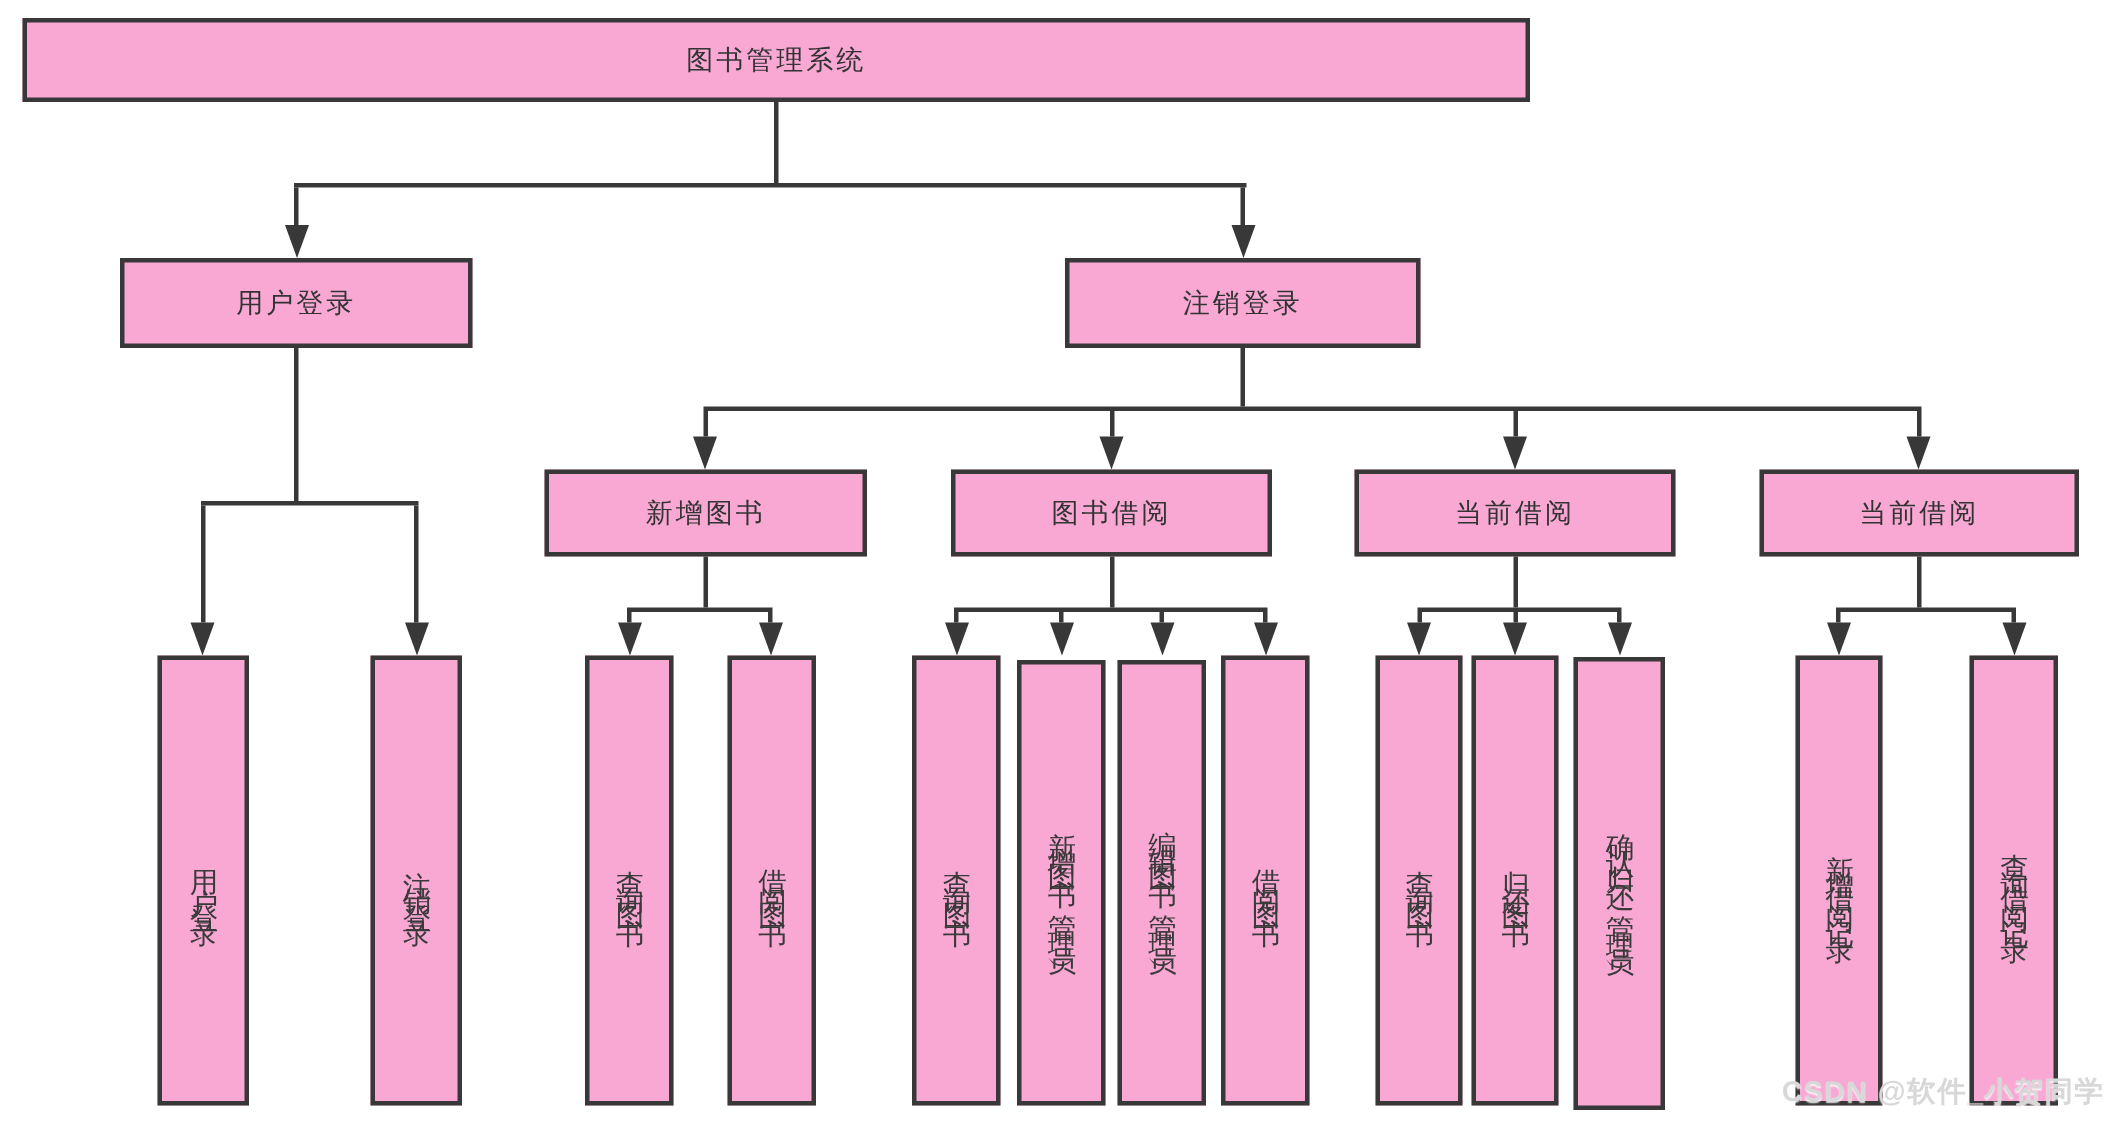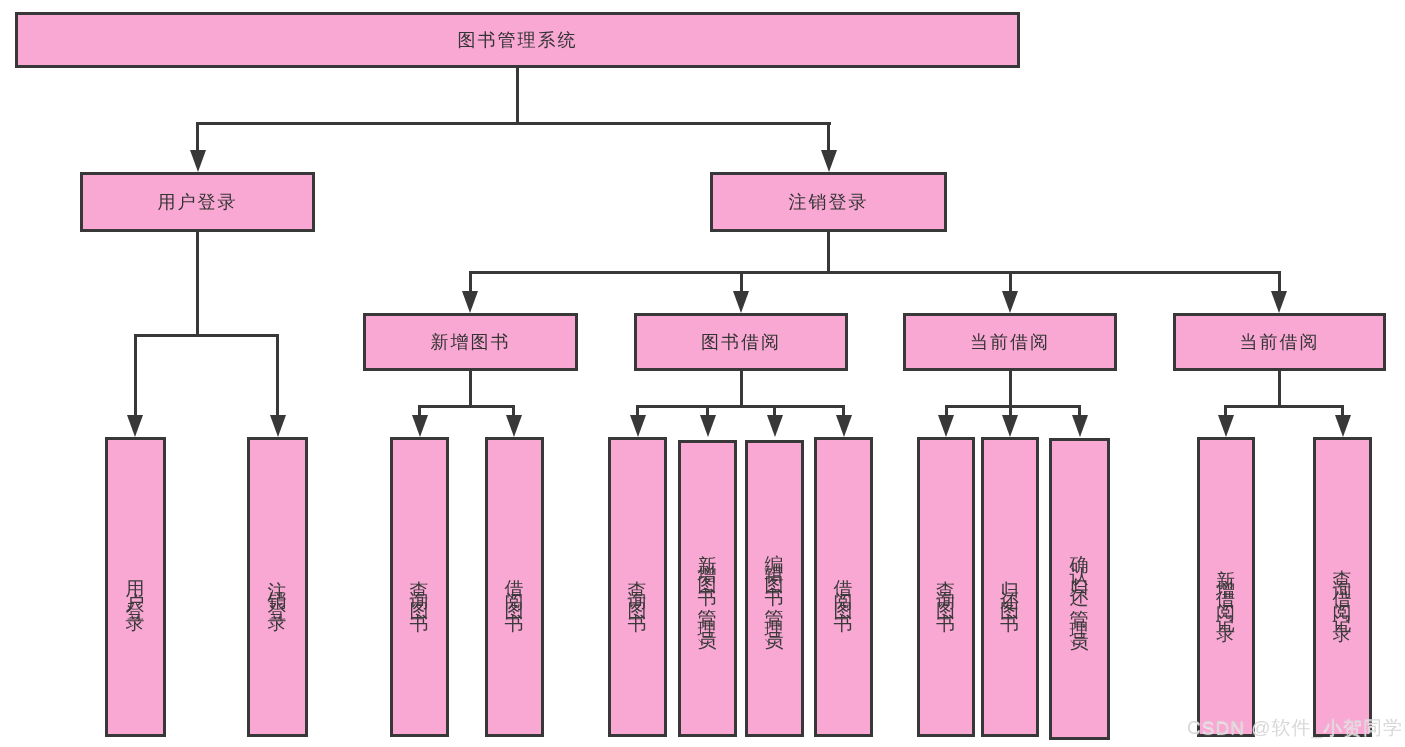--- a/index.html
+++ b/index.html
@@ -19,20 +19,21 @@
   .ln{position:absolute;background:#383838;}
   .ah{
     position:absolute;width:0;height:0;
     border-left:8px solid transparent;border-right:8px solid transparent;
     border-top:22px solid #383838;
   }
   .watermark{
     position:absolute;right:2px;bottom:6px;z-index:10;
     font-size:19px;color:#d8d8d8;letter-spacing:1px;
     text-shadow:0 1px 1px rgba(255,255,255,.85);
+    font-weight:bold;
   }
 </style>
 </head>
 <body>
 
 <div class="canvas">
 
   <div class="box" style="left:15px;top:12px;width:1005px;height:56px;font-size:18px;">
     <span>图书管理系统</span>
   </div>

